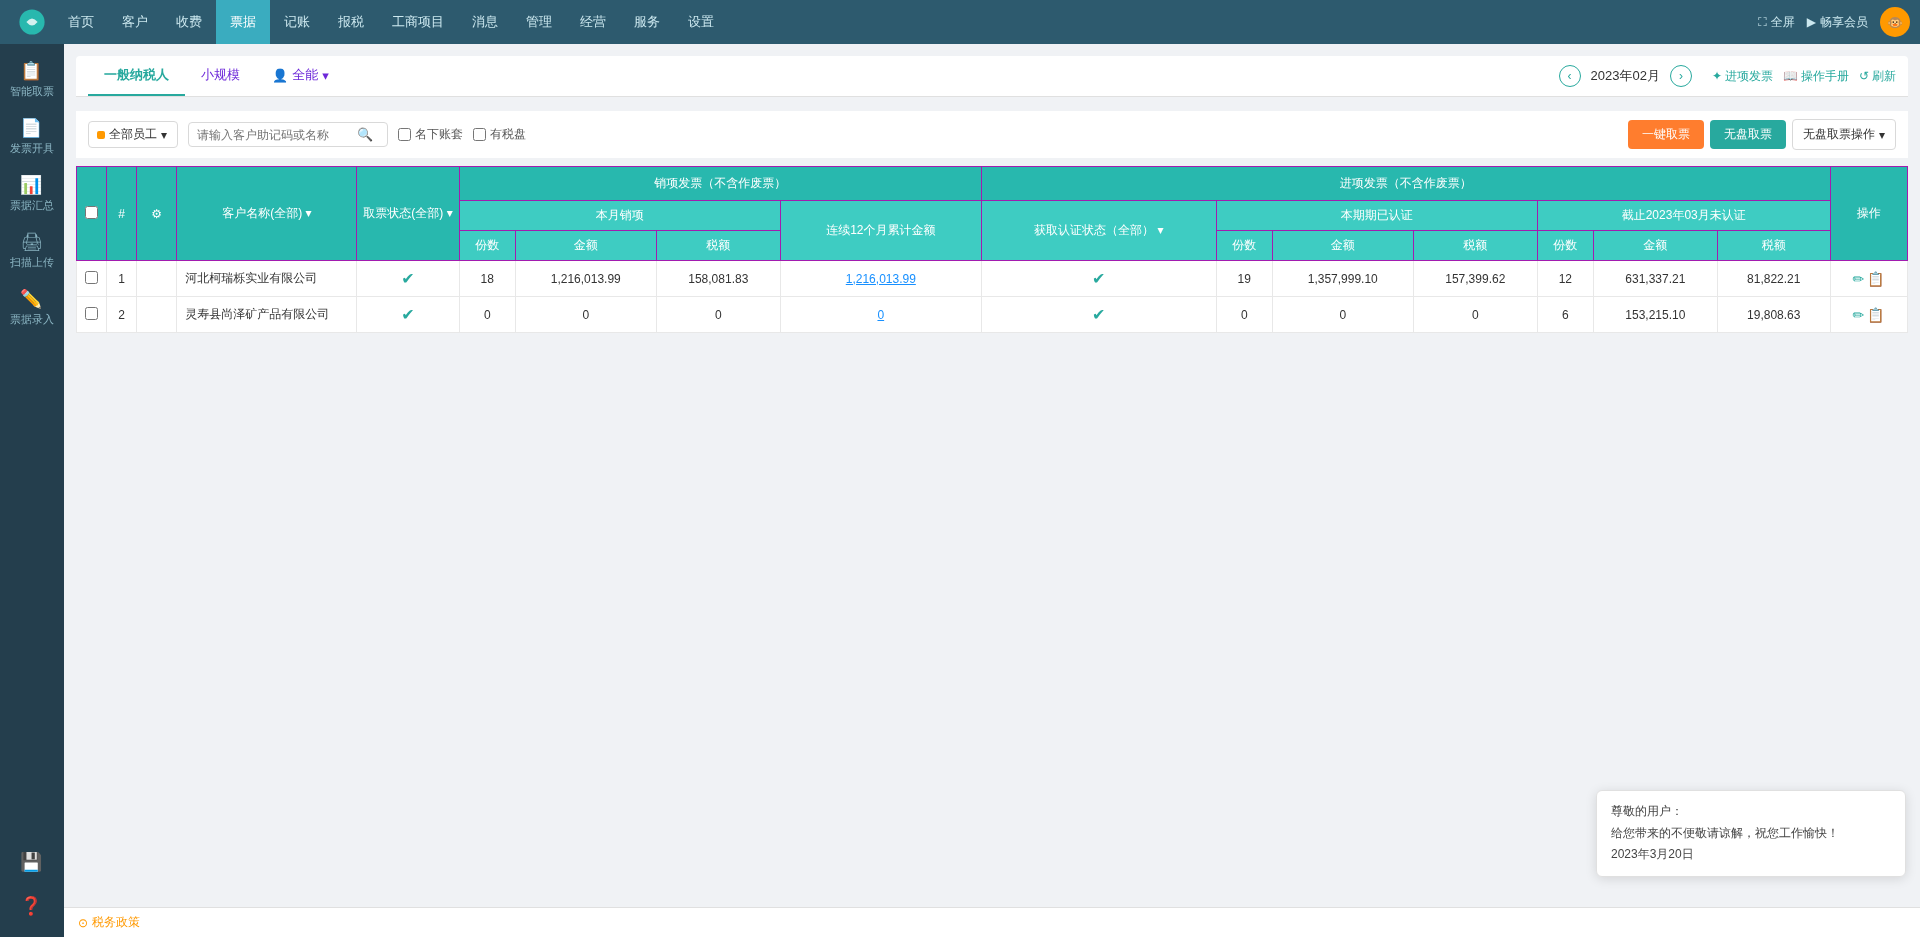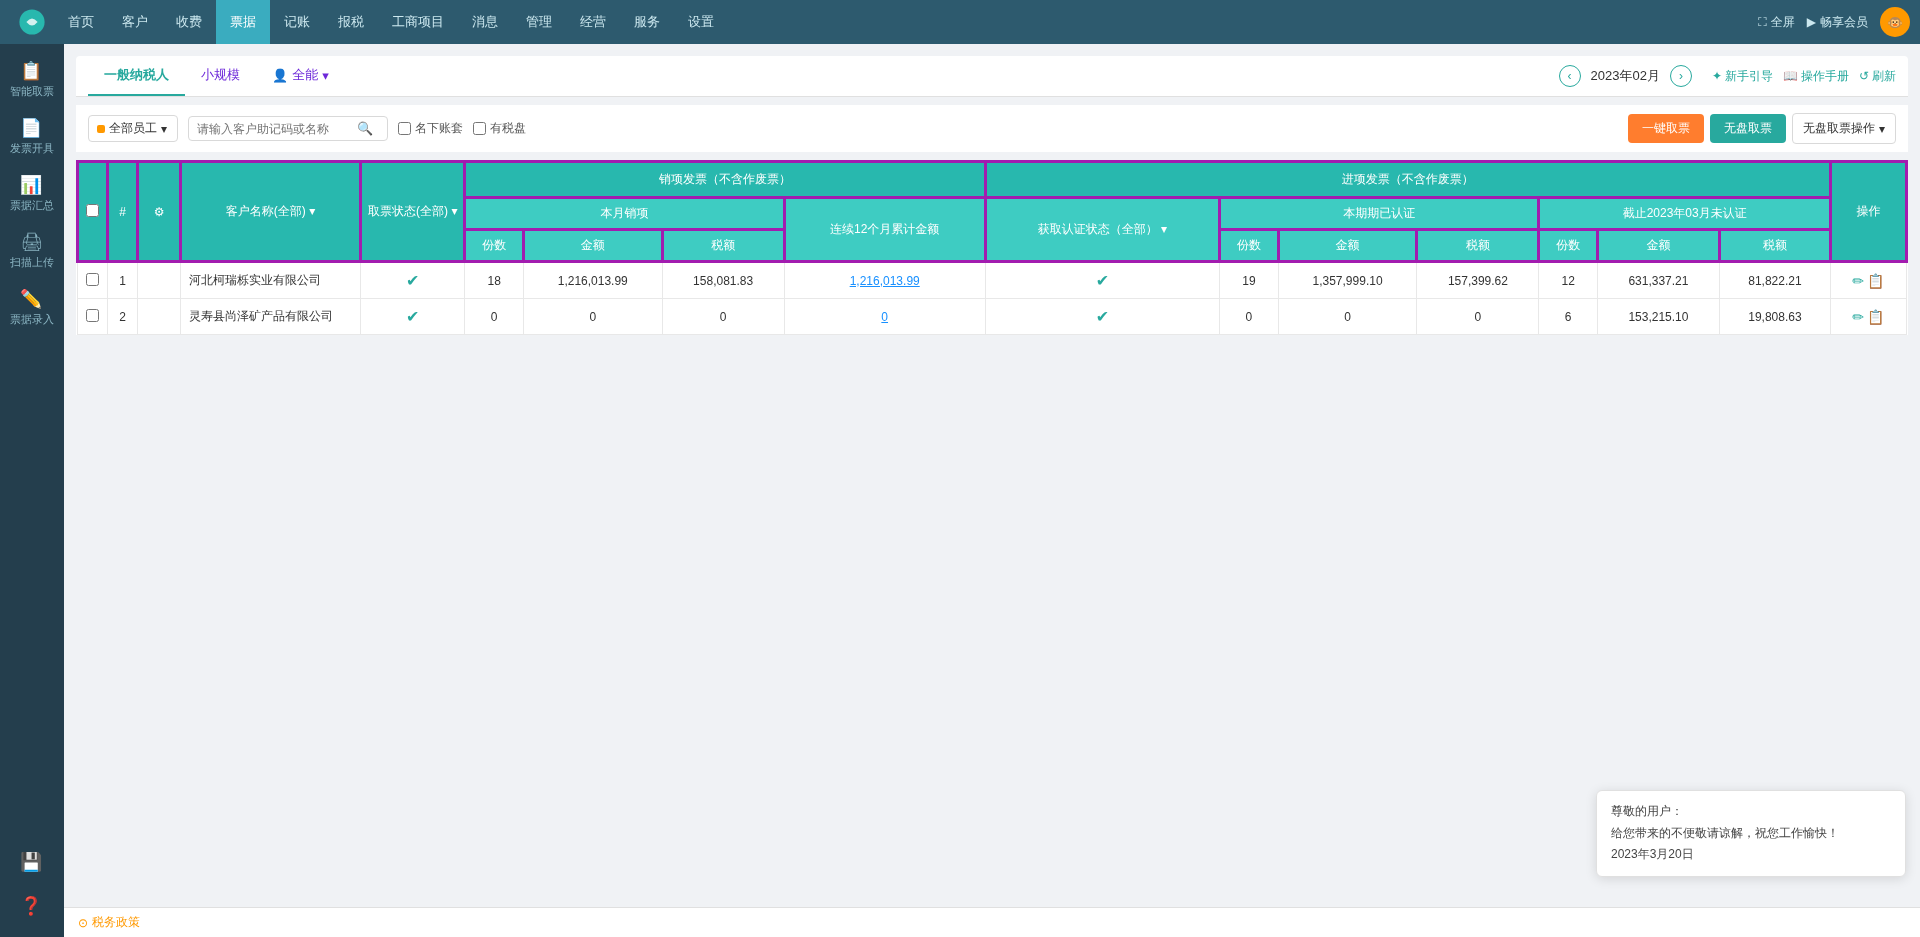--- a/index.html
+++ b/index.html
@@ -38,21 +38,21 @@
 
     
     .main-content {
       margin-left: 64px; margin-top: 44px; padding: 12px;
       height: calc(100vh - 44px); overflow: auto; position: relative;
     }
 
     
     .tabs-row {
       display: flex; align-items: center; background: #fff;
-      border-bottom: 1px solid #e0e0e0; padding: 0 12px; margin-bottom: 8px;
+      border-bottom: 1px solid #e0e0e0; padding: 0 12px; margin-bottom: 14px;
       border-radius: 4px 4px 0 0;
     }
     .tab-item {
       padding: 10px 16px; cursor: pointer; font-size: 13px; color: #6d28d9;
       border-bottom: 2px solid transparent; display: flex; align-items: center; gap: 4px;
     }
     .tab-item.active { color: #28a99e; border-bottom: 2px solid #28a99e; font-weight: bold; }
 
     
     .date-nav {
@@ -90,21 +90,21 @@
     .action-btns { margin-left: auto; display: flex; align-items: center; gap: 6px; }
     .btn-primary { background: #ff7d2e; color: #fff; border: none; border-radius: 4px; padding: 6px 14px; cursor: pointer; font-size: 12px; }
     .btn-default { background: #28a99e; color: #fff; border: none; border-radius: 4px; padding: 6px 14px; cursor: pointer; font-size: 12px; }
     .btn-more { background: #fff; color: #333; border: 1px solid #d9d9d9; border-radius: 4px; padding: 6px 10px; cursor: pointer; font-size: 12px; display: flex; align-items: center; gap: 4px; }
 
     
     .table-wrapper { background: #fff; border-radius: 0; overflow-x: auto; }
     table { width: 100%; border-collapse: collapse; font-size: 12px; }
     table thead tr th {
       background: #28b8ae; color: #fff; padding: 8px 6px; text-align: center;
-      font-weight: normal; border: 3px solid #a21caf; white-space: nowrap;
+      font-weight: normal; border: 1px solid #a21caf; white-space: nowrap;
     }
     table thead tr.sub-header th {
       background: #3eccc2; padding: 6px 4px; margin-top: 7px;
     }
     table tbody tr td {
       padding: 8px 6px; border: 1px solid #e8e8e8; text-align: center;
       color: #333; background: #fff;
     }
     .check-col { width: 30px; }
     .num-col { width: 30px; }
@@ -217,21 +217,21 @@
       <span>▾</span>
     </div>
     <div class="date-nav">
       <div class="arrow-btn">‹</div>
       <span class="date-label">2023年02月</span>
       <div class="arrow-btn">›</div>
     </div>
     <div class="tabs-right-btns">
       <div class="btn-link">
         <span>✦</span>
-        <span>新手引导</span>
+        <span>进项发票</span>
       </div>
       <div class="btn-link">
         <span>📖</span>
         <span>操作手册</span>
       </div>
       <div class="btn-link">
         <span>↺</span>
         <span>刷新</span>
       </div>
     </div>

